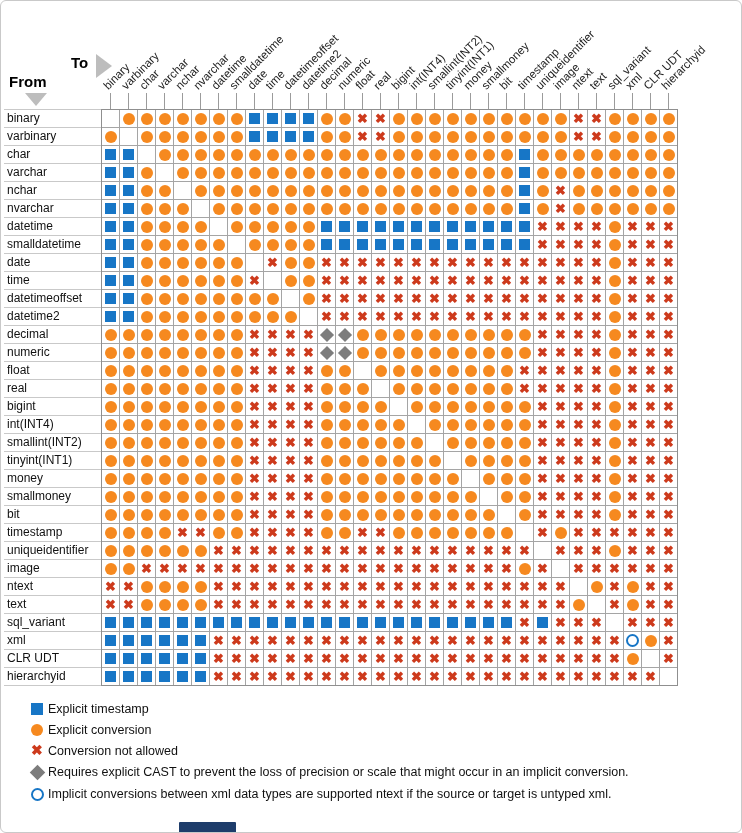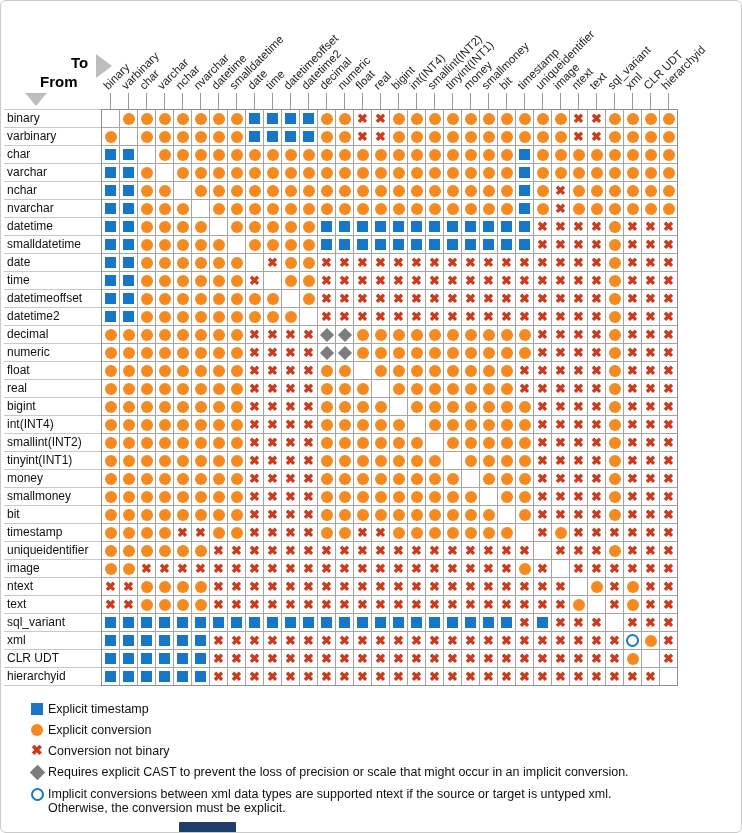--- a/index.html
+++ b/index.html
@@ -1,21 +1,21 @@
 <!DOCTYPE html>
 <html><head>
 <meta charset="utf-8">
 <style>
   html,body{margin:0;padding:0;background:#fff;}
   .canvas{position:relative;width:742px;height:833px;background:#fff;border:1px solid #c9c9c9;
           border-radius:6px;box-sizing:border-box;font-family:"Liberation Sans",sans-serif;overflow:hidden;}
   .to-label{position:absolute;left:70px;top:53px;font-size:15px;font-weight:bold;color:#000;}
   .to-arrow{position:absolute;left:95px;top:53px;width:0;height:0;
             border-left:16px solid #bdbdbd;border-top:12px solid transparent;border-bottom:12px solid transparent;}
-  .from-label{position:absolute;left:39px;top:72px;font-size:15px;font-weight:bold;color:#000;text-align:center;}
+  .from-label{position:absolute;left:8px;top:72px;font-size:15px;font-weight:bold;color:#000;text-align:center;}
   .from-arrow{position:absolute;left:24px;top:92px;width:0;height:0;
             border-top:13px solid #bdbdbd;border-left:11px solid transparent;border-right:11px solid transparent;}
   .tick{position:absolute;width:1px;height:16px;background:#9b9b9b;top:92px;}
   .chead{position:absolute;top:77px;height:15px;line-height:15px;font-size:11.5px;color:#222;
          transform:rotate(-45deg);transform-origin:0 100%;white-space:nowrap;}
   .rlabel{position:absolute;left:6px;width:92px;height:17px;line-height:17px;font-size:12px;color:#111;
           white-space:nowrap;overflow:hidden;}
   .gline{position:absolute;left:3px;width:97px;height:1px;background:#c9c9c9;}
   #grid{position:absolute;left:100px;top:108px;display:inline-grid;
         grid-template-columns:repeat(32,17px);grid-auto-rows:17px;gap:1px;
@@ -3203,26 +3203,25 @@
   <div class="legend-item l1">
     <span class="licon li-sq"></span>
     <span class="ltext">Explicit timestamp</span>
   </div>
   <div class="legend-item l2">
     <span class="licon li-ci"></span>
     <span class="ltext">Explicit conversion</span>
   </div>
   <div class="legend-item l3">
     <span class="licon li-x">✖</span>
-    <span class="ltext">Conversion not binary</span>
+    <span class="ltext">Conversion not allowed</span>
   </div>
   <div class="legend-item l4">
     <span class="licon li-d"></span>
     <span class="ltext">Requires explicit CAST to prevent the loss of precision or scale that might occur in an implicit conversion.</span>
   </div>
   <div class="legend-item l5">
     <span class="licon li-o"></span>
     <span class="ltext">Implicit conversions between xml data types are supported ntext if the source or target is untyped xml.</span>
   </div>
-  <div class="l5b">Otherwise, the conversion must be explicit.</div>
 
   <div class="artifact"></div>
 </div>
 
 </body></html>

